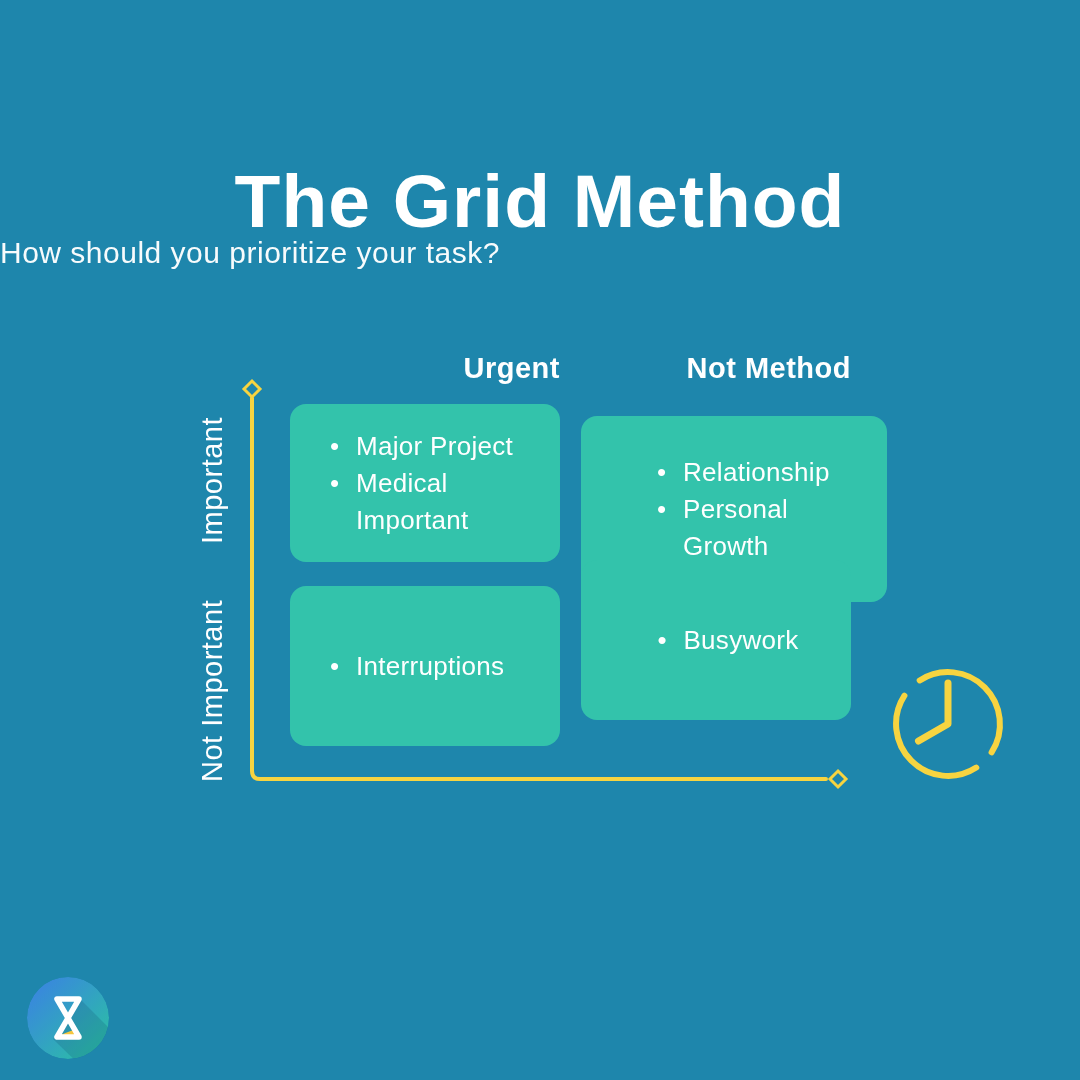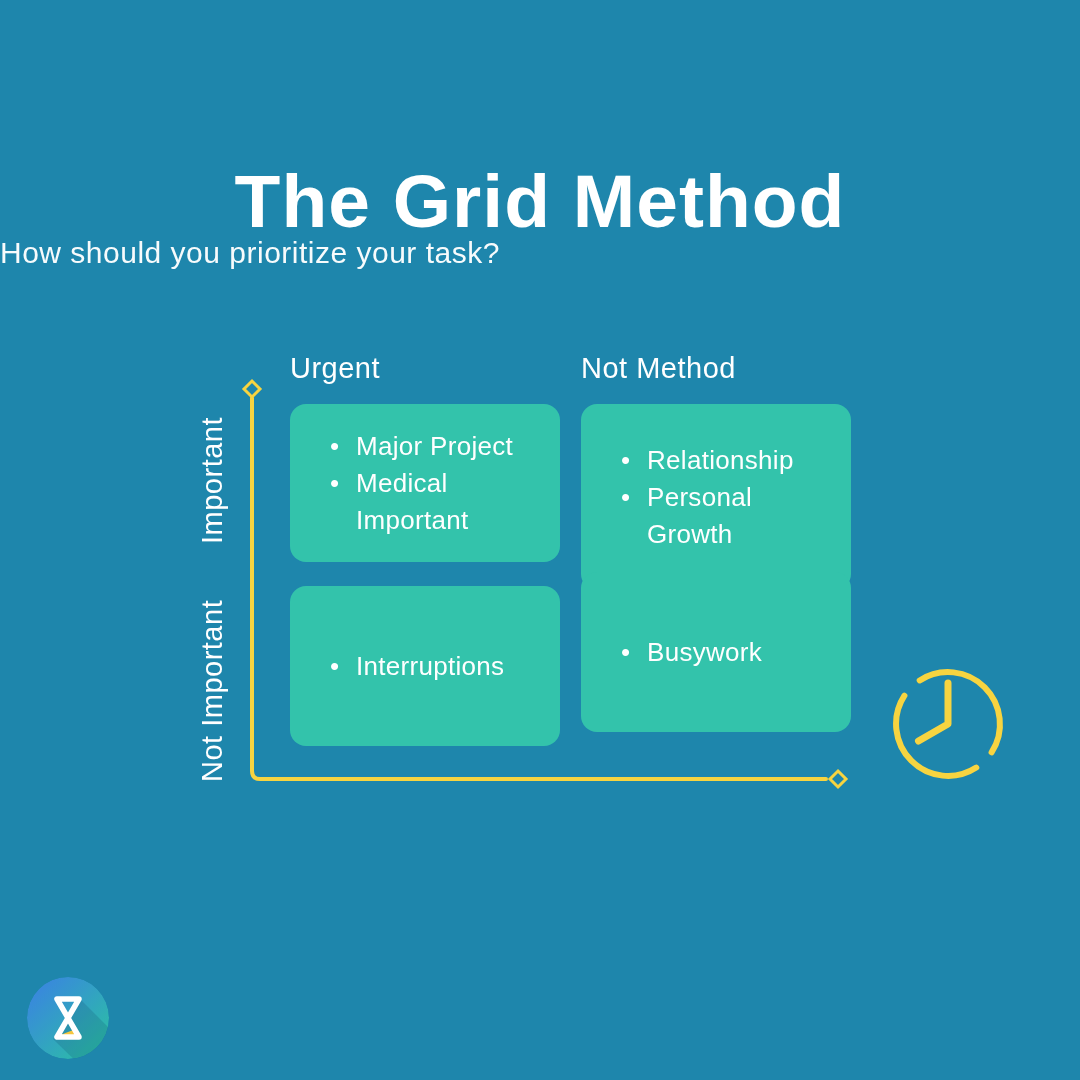--- a/index.html
+++ b/index.html
@@ -15,41 +15,41 @@
     font-size:75px;font-weight:800;letter-spacing:1px;line-height:1.05;
     color:var(--text,#fff);
     margin-top:44px;
   }
   .page-subtitle{
     top:236px;left:0;width:1080px;text-align:left;
     font-size:30px;font-weight:400;letter-spacing:.5px;
     color:var(--text,#fff);opacity:.97;
   }
   .col-header{
-    top:352px;width:270px;text-align:left;
-    font-size:29px;font-weight:400;letter-spacing:.5px;
+    top:352px;width:270px;text-align:right;
+    font-size:29px;font-weight:700;letter-spacing:.5px;
   }
   .col-header.c0{left:290px;}
   .col-header.c1{left:581px;}
   .row-label{
     left:190px;width:44px;display:flex;align-items:center;justify-content:center;
     font-size:29px;font-weight:400;letter-spacing:.5px;
     writing-mode:vertical-rl;transform:rotate(180deg);white-space:nowrap;
   }
   .row-label.r0{top:400px;height:162px;}
   .row-label.r1{top:582px;height:218px;}
   .quad{
     width:270px;border-radius:16px;
     background:var(--card,#33C3AB);
     display:flex;align-items:center;
   }
   .quad.q0{left:290px;top:404px;height:158px;}
-  .quad.q1{left:581px;top:404px;height:186px;}
+  .quad.q1{left:581px;top:416px;height:186px;padding-left:36px;}
   .quad.q2{left:290px;top:586px;height:160px;}
-  .quad.q3{left:581px;top:572px;height:160px;}
+  .quad.q3{left:581px;top:560px;height:160px;justify-content:center;}
   .quad ul{
     margin:0;padding:0 16px 0 40px;list-style:none;
     font-size:26px;line-height:37px;font-weight:400;letter-spacing:.3px;
   }
   .quad li{position:relative;padding-left:26px;}
   .quad li::before{
     content:"\2022";position:absolute;left:0;top:0;
     font-size:26px;line-height:37px;
   }
   svg{display:block;}

